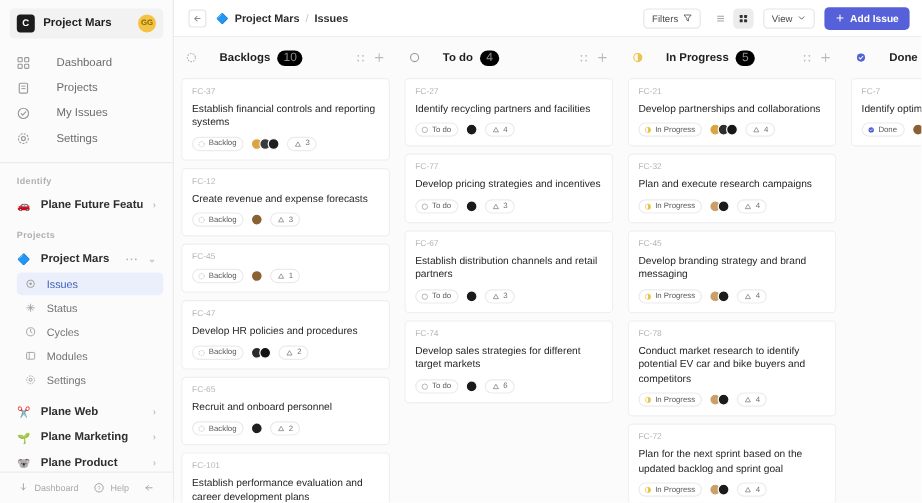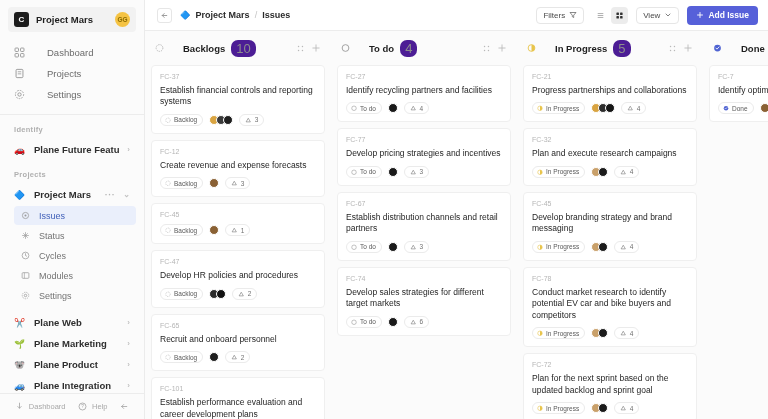--- a/index.html
+++ b/index.html
@@ -135,21 +135,21 @@
     padding: 0 6px;
     min-height: 0;
   }
   .col-header {
     display: flex; align-items: center; gap: 6px;
     height: 34px; padding: 0 4px; flex: 0 0 auto;
   }
   .state-dot { width: 9px; height: 9px; flex:0 0 auto; display:flex; align-items:center; justify-content:center;}
   .col-title { font-size: 9.5px; font-weight: 700; color: #1f1f1f; padding-left: 13px; }
   .col-count {
-    font-size: 13px; color: #8d8d8d; background: #4c1d95;
+    font-size: 10px; color: #8d8d8d; background: #000000;
     border-radius: 7px; padding: 1px 5px; min-width: 14px; text-align:center;
   }
   .col-actions { margin-left:auto; display:flex; align-items:center; gap: 6px; color:#b9b9b9; }
   .col-actions span { cursor:pointer; display:flex; align-items:center; }
 
   .col-body { flex:1; overflow: hidden; display:flex; flex-direction:column; gap: 6px; padding-bottom: 6px; }
 
   .card {
     background: #fff; border: 1px solid #efefef; border-radius: 4px;
     padding: 7px 8px 7px 8px;
@@ -210,20 +210,29 @@
       </div>
       <div class="nav-item">
         <span class="ico">
             <svg viewBox="0 0 16 16">
               <rect x="3" y="2" width="10" height="12" rx="1.5" fill="none" stroke="currentColor" stroke-width="1.4"></rect>
               <line x1="5.5" y1="5.5" x2="10.5" y2="5.5" stroke="currentColor" stroke-width="1.2"></line>
               <line x1="5.5" y1="8.5" x2="10.5" y2="8.5" stroke="currentColor" stroke-width="1.2"></line>
             </svg>
           </span>
         <span>Projects</span>
+      </div>
+      <div class="nav-item">
+        <span class="ico">
+            <svg viewBox="0 0 16 16">
+              <circle cx="8" cy="8" r="6.2" fill="none" stroke="currentColor" stroke-width="1.4"></circle>
+              <path d="M5.3 8.2l1.9 1.9 3.6-3.9" fill="none" stroke="currentColor" stroke-width="1.4" stroke-linecap="round"></path>
+            </svg>
+          </span>
+        <span>My Issues</span>
       </div>
       <div class="nav-item">
         <span class="ico">
             <svg viewBox="0 0 16 16">
               <circle cx="8" cy="8" r="2.4" fill="none" stroke="currentColor" stroke-width="1.4"></circle>
               <circle cx="8" cy="8" r="6" fill="none" stroke="currentColor" stroke-width="1.3" stroke-dasharray="2.4 1.6"></circle>
             </svg>
           </span>
         <span>Settings</span>
       </div>
@@ -693,21 +702,21 @@
               <span>
                 <svg viewBox="0 0 16 16" width="10" height="10">
                   <path d="M8 3v10M3 8h10" stroke="currentColor" stroke-width="1.4" stroke-linecap="round"></path>
                 </svg>
               </span>
             </span>
           </div>
           <div class="col-body">
             <div class="card">
               <div class="card-id">FC-21</div>
-              <div class="card-title">Progress partnerships and collaborations</div>
+              <div class="card-title">Develop partnerships and collaborations</div>
               <div class="card-foot">
                 <span class="pill">
                   <span class="sdot">
                     <svg viewBox="0 0 16 16" width="6.5" height="6.5">
                       <circle cx="8" cy="8" r="6" fill="none" stroke="#e8c44a" stroke-width="1.6"></circle>
                       <path d="M8 8V2.2a5.8 5.8 0 0 1 0 11.6z" fill="#e8c44a"></path>
                     </svg>
                   </span>
                   <span>In Progress</span>
                 </span>

